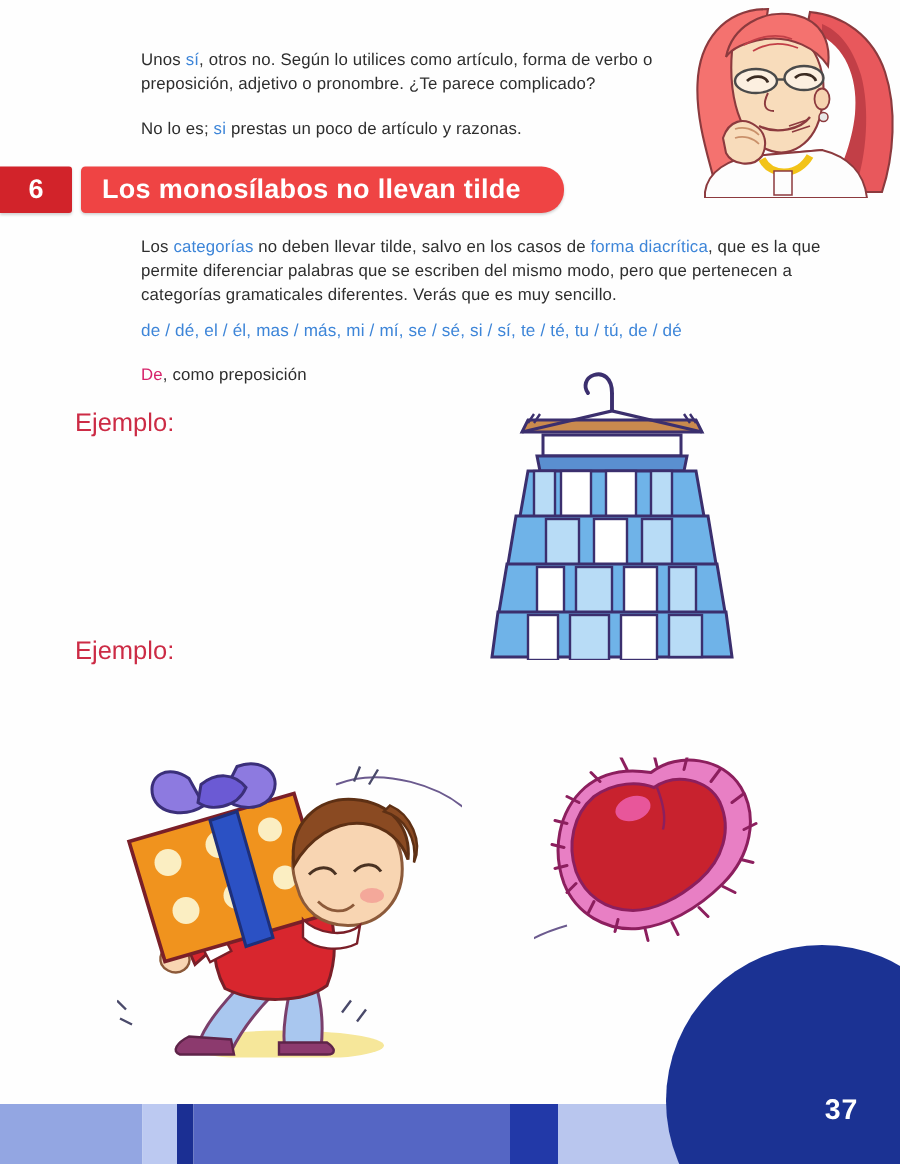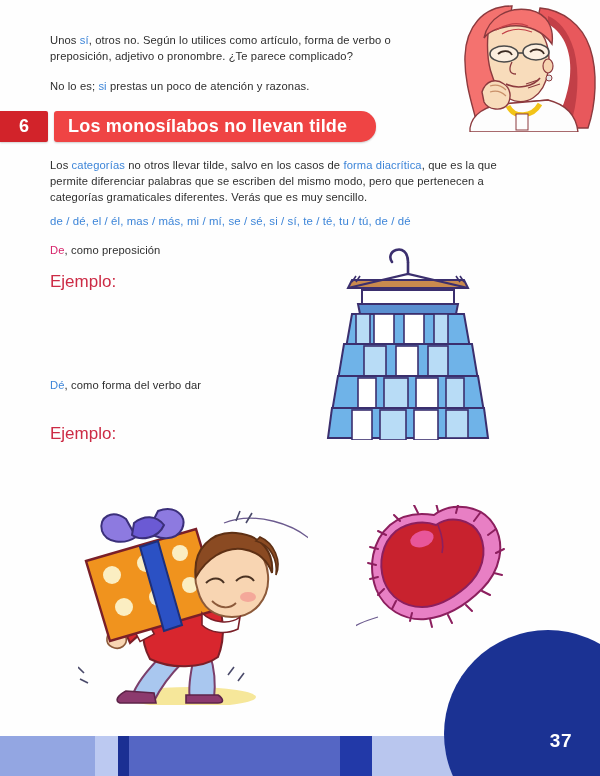--- a/index.html
+++ b/index.html
@@ -20,20 +20,21 @@
     background: #fefefe;
   }
 
   
   .body-text {
     position: absolute;
     font-size: 11.2px;
     line-height: 16px;
     color: #2e2e2e;
     letter-spacing: 0.01em;
+    margin-left: 44px;
   }
   .kw-blue   { color: #3d85d8; }
   .kw-pink   { color: #d6236a; }
 
   
   #intro-para-1 { left: 50px; top: 32px; width: 400px; }
   #intro-para-2 { left: 50px; top: 78px; width: 400px; }
 
   
   #section-heading {
@@ -147,21 +148,21 @@
 </head>
 <body>
 
 <div class="page">
 
   <div class="body-text" id="intro-para-1">
     <span>Unos </span><span class="kw-blue">sí</span><span>, otros no. Según lo utilices como artículo, forma de verbo o preposición, adjetivo o pronombre. ¿Te parece complicado?</span>
   </div>
 
   <div class="body-text" id="intro-para-2">
-    <span>No lo es; </span><span class="kw-blue">si</span><span> prestas un poco de atención y razonas.</span>
+    <span>No lo es; </span><span class="kw-blue">si</span><span> prestas un poco de artículo y razonas.</span>
   </div>
 
   <div class="illus" id="illus-teacher">
     <svg viewBox="0 0 148 132" width="148" height="132">
 
       <path d="M60 6 C30 6 14 28 13 56 C12 80 20 104 24 120 L58 120 C50 100 48 78 52 58 Z" fill="#f4726f" stroke="#8c3a3e" stroke-width="1.4"></path>
 
       <path d="M86 18 C112 24 122 48 120 74 C118 98 108 116 100 128 L136 128 C144 104 146 72 138 48 C130 24 110 10 88 8 Z" fill="#e8585c" stroke="#8c3a3e" stroke-width="1.4"></path>
       <path d="M96 24 C114 34 120 56 118 76 C116 96 108 114 102 126 L118 126 C126 104 128 72 122 50 C116 30 106 20 96 16 Z" fill="#c23f47" stroke="none"></path>
 
@@ -199,21 +200,21 @@
   <div id="section-heading">
     <div id="section-number-box">
       <span>6</span>
     </div>
     <div id="section-title-banner">
       <span id="section-title-text">Los monosílabos no llevan tilde</span>
     </div>
   </div>
 
   <div class="body-text" id="main-explanation">
-    <span>Los </span><span class="kw-blue">categorías</span><span> no otros llevar tilde, salvo en los casos de </span><span class="kw-blue">forma diacrítica</span><span>, que es la que permite diferenciar palabras que se escriben del mismo modo, pero que pertenecen a categorías gramaticales diferentes. Verás que es muy sencillo.</span>
+    <span>Los </span><span class="kw-blue">categorías</span><span> no deben llevar tilde, salvo en los casos de </span><span class="kw-blue">forma diacrítica</span><span>, que es la que permite diferenciar palabras que se escriben del mismo modo, pero que pertenecen a categorías gramaticales diferentes. Verás que es muy sencillo.</span>
   </div>
 
   <div class="body-text" id="subhead-de">
     <span class="kw-pink">De</span><span>, como preposición</span>
   </div>
 
   <div class="body-text" id="word-pairs">de / dé, el / él, mas / más, mi / mí, se / sé, si / sí, te / té, tu / tú, de / dé</div>
 
   <div id="example-label-1">Ejemplo:</div>
 
@@ -250,23 +251,20 @@
       <rect x="128" y="138" width="18" height="36" fill="#b8dcf6" stroke="#3b2f6e" stroke-width="1.6"></rect>
 
       <path d="M14 168 L166 168 L170 198 L10 198 Z" fill="#6fb3e8" stroke="#3b2f6e" stroke-width="2"></path>
       <rect x="34" y="170" width="20" height="30" fill="#ffffff" stroke="#3b2f6e" stroke-width="1.6"></rect>
       <rect x="62" y="170" width="26" height="30" fill="#b8dcf6" stroke="#3b2f6e" stroke-width="1.6"></rect>
       <rect x="96" y="170" width="24" height="30" fill="#ffffff" stroke="#3b2f6e" stroke-width="1.6"></rect>
       <rect x="128" y="170" width="22" height="28" fill="#b8dcf6" stroke="#3b2f6e" stroke-width="1.6"></rect>
     </svg>
   </div>
 
-  <div class="body-text" id="subhead-dar">
-    <span class="kw-blue">Dé</span><span>, como forma del verbo dar</span>
-  </div>
 
   <div id="example-label-2">Ejemplo:</div>
 
 
   <div class="illus" id="illus-boy-gift">
     <svg viewBox="0 0 230 200" width="230" height="200">
 
       <path d="M146 18 C176 6 218 18 238 40" fill="none" stroke="#6b5a8e" stroke-width="1.3"></path>
 
       <ellipse cx="112" cy="192" rx="66" ry="10" fill="#f6e79a"></ellipse>

